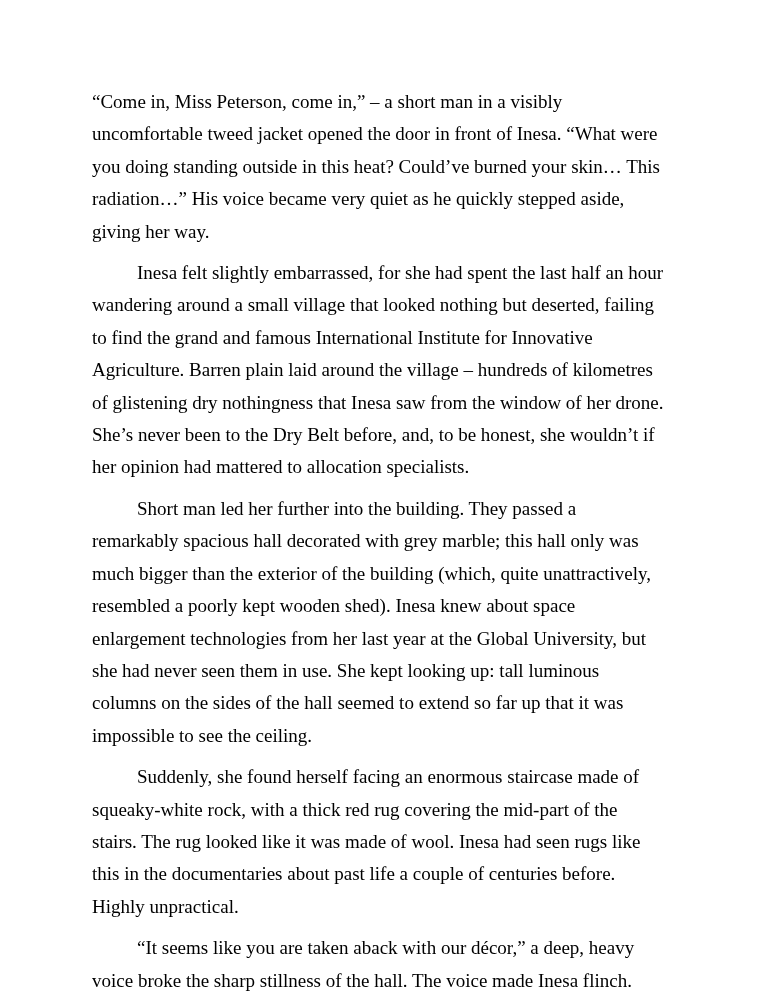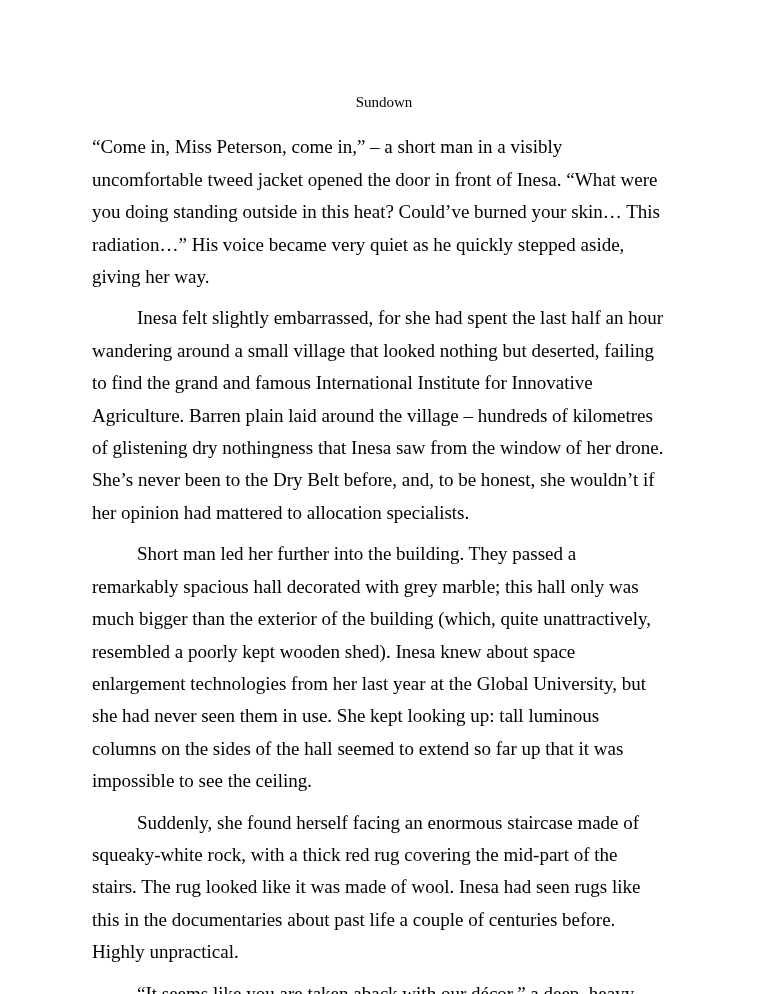--- a/index.html
+++ b/index.html
@@ -40,21 +40,20 @@
   .para.no-indent {
     text-indent: 0;
   }
   .italic {
   }
 </style>
 </head>
 <body>
 
 <div class="page">
-  <h1 class="title">Sundown</h1>
 
   <p class="para no-indent">“Come in, Miss Peterson, come in,” – a short man in a visibly uncomfortable tweed jacket opened the door in front of Inesa. “What were you doing standing outside in this heat? Could’ve burned your skin… This radiation…” His voice became very quiet as he quickly stepped aside, giving her way.</p>
 
   <p class="para">Inesa felt slightly embarrassed, for she had spent the last half an hour wandering around a small village that looked nothing but deserted, failing to find the grand and famous International Institute for Innovative Agriculture. Barren plain laid around the village – hundreds of kilometres of glistening dry nothingness that Inesa saw from the window of her drone. She’s never been to the Dry Belt before, and, to be honest, she wouldn’t if her opinion had mattered to allocation specialists.</p>
 
   <p class="para">Short man led her further into the building. They passed a remarkably spacious hall decorated with grey marble; this hall only was much bigger than the exterior of the building (which, quite unattractively, resembled a poorly kept wooden shed). Inesa knew about space enlargement technologies from her last year at the Global University, but she had never seen them in use. She kept looking up: tall luminous columns on the sides of the hall seemed to extend so far up that it was impossible to see the ceiling.</p>
 
   <p class="para"><span>Suddenly, she found herself facing an enormous staircase made of squeaky-white rock, with a thick red rug covering the mid-part of the stairs. The rug looked like it was made of </span><span class="italic">wool.</span><span> Inesa had seen rugs like this in the documentaries about past life a couple of centuries before. Highly unpractical.</span></p>
 
   <p class="para">“It seems like you are taken aback with our décor,” a deep, heavy voice broke the sharp stillness of the hall. The voice made Inesa flinch. She looked up; a pale greyish shadow was moving towards her from the top of the stairs.</p>

